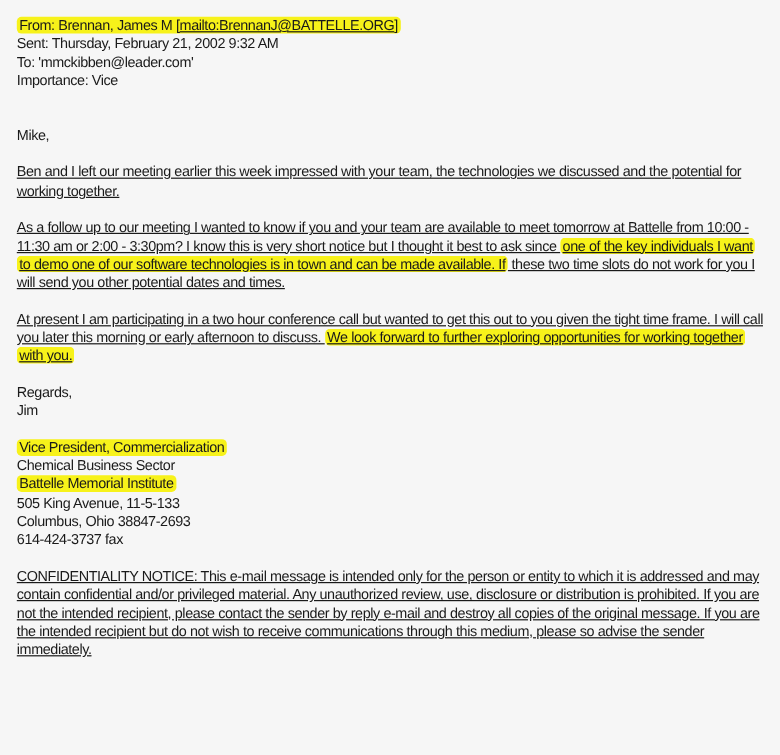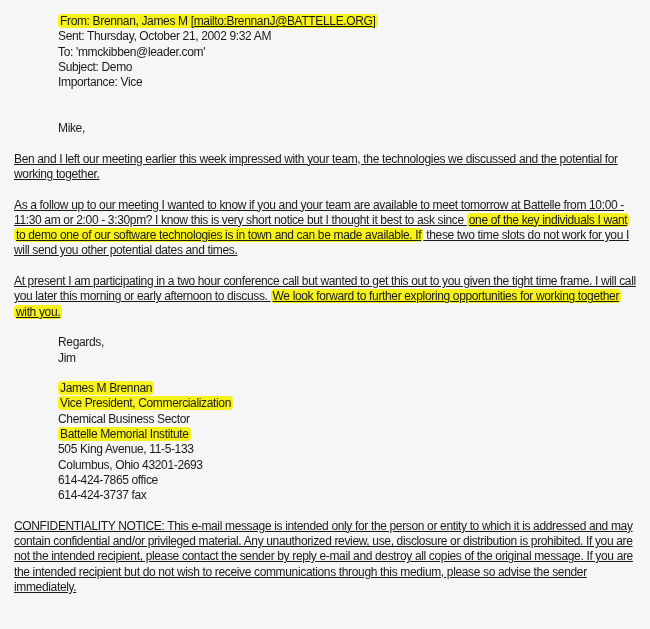--- a/index.html
+++ b/index.html
@@ -5,21 +5,21 @@
     html, body { margin: 0; padding: 0; }
     body {
       width: 650px; height: 629px; overflow: hidden;
       background: #f6f6f6;
       font-family: "Liberation Sans", "DejaVu Sans", sans-serif;
       font-size: 12px;
       color: #1a1a1a;
       letter-spacing: -0.35px;
     }
     .page { position: relative; padding: 14px 0 0 14px; width: 630px; }
-    .line { height: 15.3px; line-height: 15.3px; white-space: nowrap; margin-left: 44px; }
+    .line { height: 15.3px; line-height: 15.3px; white-space: nowrap; }
     .para { line-height: 15.3px; margin: 0; width: 625px; text-decoration: underline; }
     .gap { height: 15.3px; }
     .hl {
       background: #f7f21a;
       border-radius: 4px;
       padding: 0 2px;
       box-decoration-break: clone;
       -webkit-box-decoration-break: clone;
     }
     .link { text-decoration: underline; }
@@ -27,27 +27,24 @@
 </head>
 <body>
 
 <div class="page">
 
   <div>
     <div class="line">
       <span class="hl"><span>From:</span> <span>Brennan, James M</span> [<span class="link">mailto:BrennanJ@BATTELLE.ORG</span>]</span>
     </div>
     <div class="line">
-      <span>Sent:</span> <span>Thursday, October 21, 2002 9:32 AM</span>
+      <span>Sent:</span> <span>Thursday, February 21, 2002 9:32 AM</span>
     </div>
     <div class="line">
       <span>To:</span> <span>'mmckibben@leader.com'</span>
-    </div>
-    <div class="line">
-      <span>Subject:</span> <span>Demo</span>
     </div>
     <div class="line">
       <span>Importance:</span> <span>Vice</span>
     </div>
   </div>
 
   <div class="gap"></div>
   <div class="gap"></div>
 
   <div class="line">Mike,</div>
@@ -60,25 +57,23 @@
   <div class="gap"></div>
 
   <p class="para"><span>At present I am participating in a two hour conference call but wanted to get this out to you given the tight time frame. I will call you later this morning or early afternoon to discuss. </span><span class="hl">We look forward to further exploring opportunities for working together with you.</span></p>
   <div class="gap"></div>
 
   <div class="line">Regards,</div>
   <div class="line">Jim</div>
   <div class="gap"></div>
 
   <div>
-    <div class="line"><span class="hl">James M Brennan</span></div>
     <div class="line"><span class="hl">Vice President, Commercialization</span></div>
     <div class="line">Chemical Business Sector</div>
     <div class="line"><span class="hl">Battelle Memorial Institute</span></div>
     <div class="line">505 King Avenue, 11-5-133</div>
-    <div class="line">Columbus, Ohio 43201-2693</div>
-    <div class="line">614-424-7865 office</div>
+    <div class="line">Columbus, Ohio 38847-2693</div>
     <div class="line">614-424-3737 fax</div>
   </div>
   <div class="gap"></div>
 
   <p class="para">CONFIDENTIALITY NOTICE:  This e-mail message is intended only for the person or entity to which it is addressed and may contain confidential and/or privileged material.  Any unauthorized review, use, disclosure or distribution is prohibited.  If you are not the intended recipient, please contact the sender by reply e-mail and destroy all copies of the original message.  If you are the intended recipient but do not wish to receive communications through this medium, please so advise the sender immediately.</p>
 </div>
 
 </body></html>

